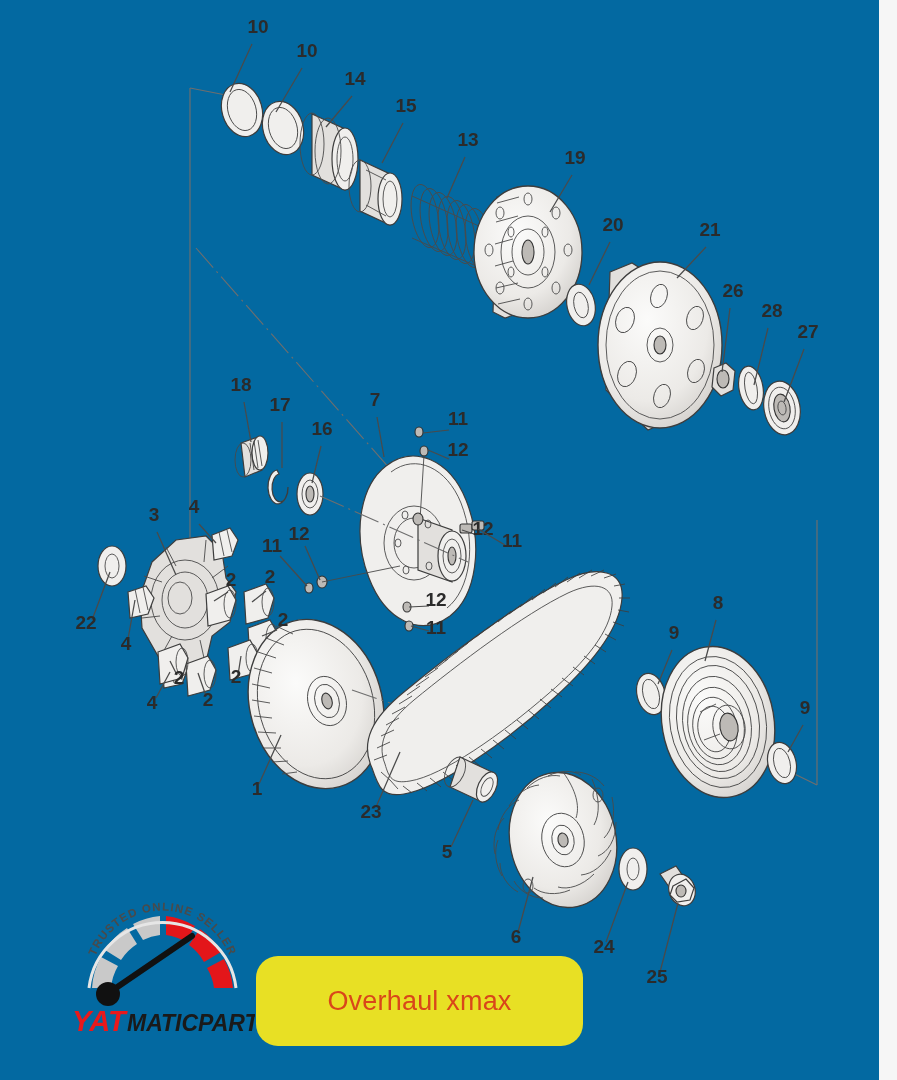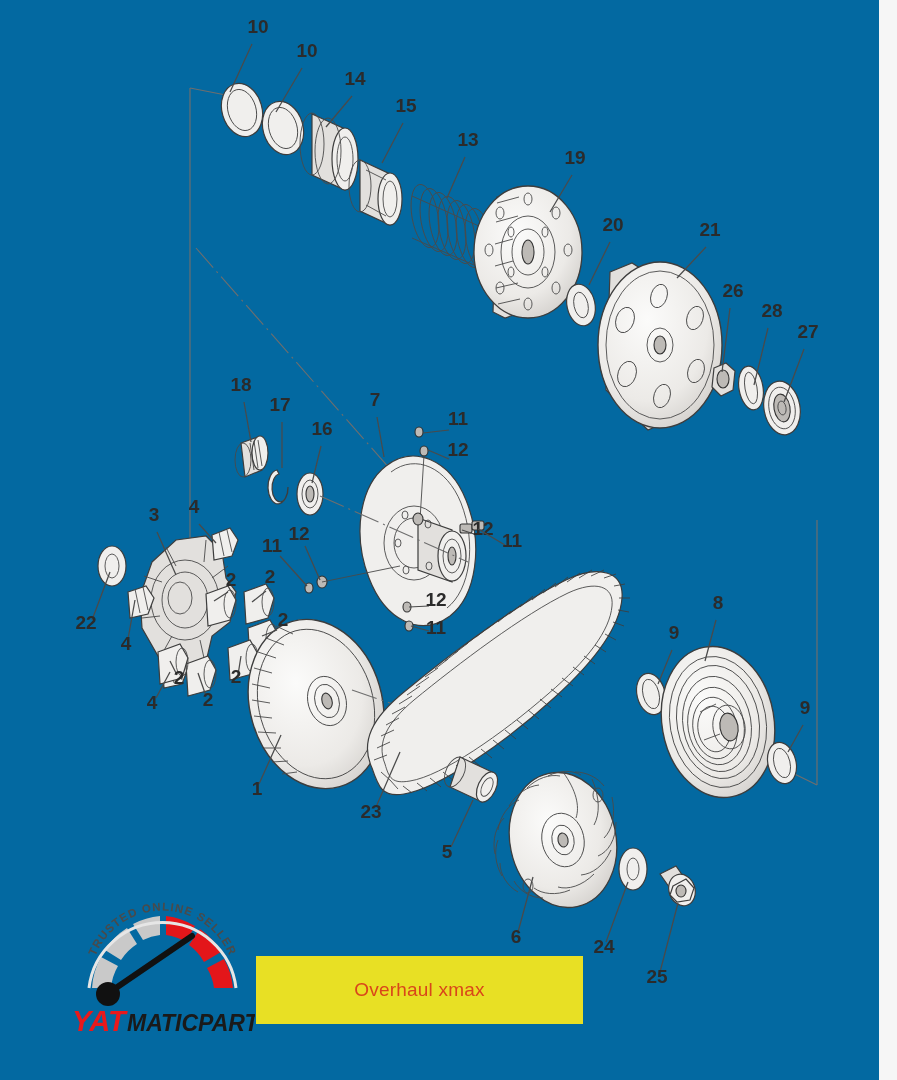--- a/index.html
+++ b/index.html
@@ -15,24 +15,24 @@
   .part-fill{stroke:#3d3d3d;stroke-width:1.2;fill:#f0efed;}
   .part-fill2{stroke:#3d3d3d;stroke-width:1.2;fill:#e2e0dd;}
   .part-dark{stroke:#333;stroke-width:1.1;fill:#bdbab6;}
   .thin{stroke:#4a4a4a;stroke-width:0.9;fill:none;}
   .center-line{stroke:#6e6e6e;stroke-width:1.1;fill:none;
                stroke-dasharray:26 5 2 5;}
   .bracket{stroke:#6e6e6e;stroke-width:1.2;fill:none;}
   .hatch{stroke:#3d3d3d;stroke-width:0.85;fill:none;}
 
   
-  #caption{position:absolute;left:256px;top:956px;width:327px;height:68px;
+  #caption{position:absolute;left:256px;top:956px;width:327px;height:90px;
            display:flex;align-items:center;justify-content:center;
-           text-align:center;line-height:1.12;font-size:19px;
-           letter-spacing:0.2px;}
+           text-align:center;line-height:1.12;font-size:27px;
+           letter-spacing:0.2px;border-radius:22px;}
   
   #logo{position:absolute;left:70px;top:884px;width:185px;height:152px;}
   #logo svg{display:block;}
 </style>
 </head>
 <body>
 
 <div id="page">
 
   <div id="edge-strip"></div>

